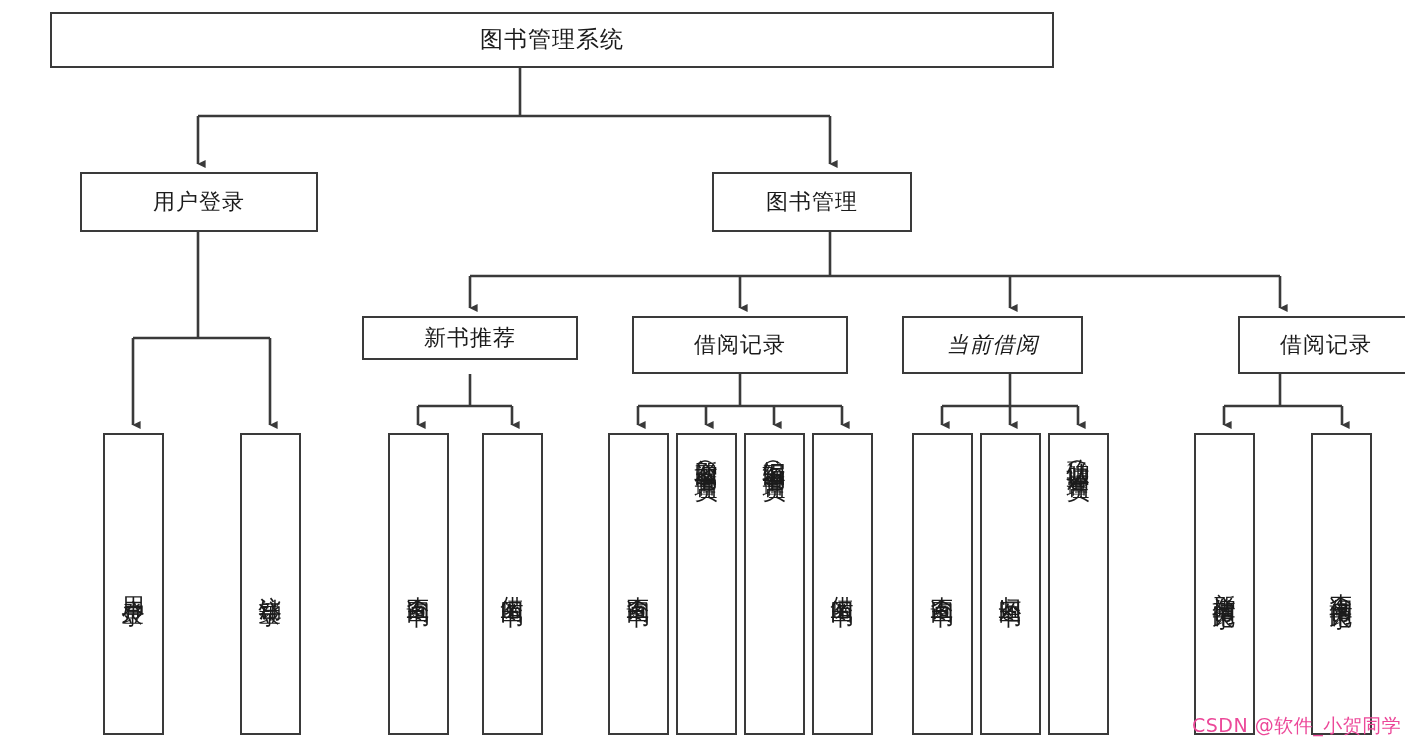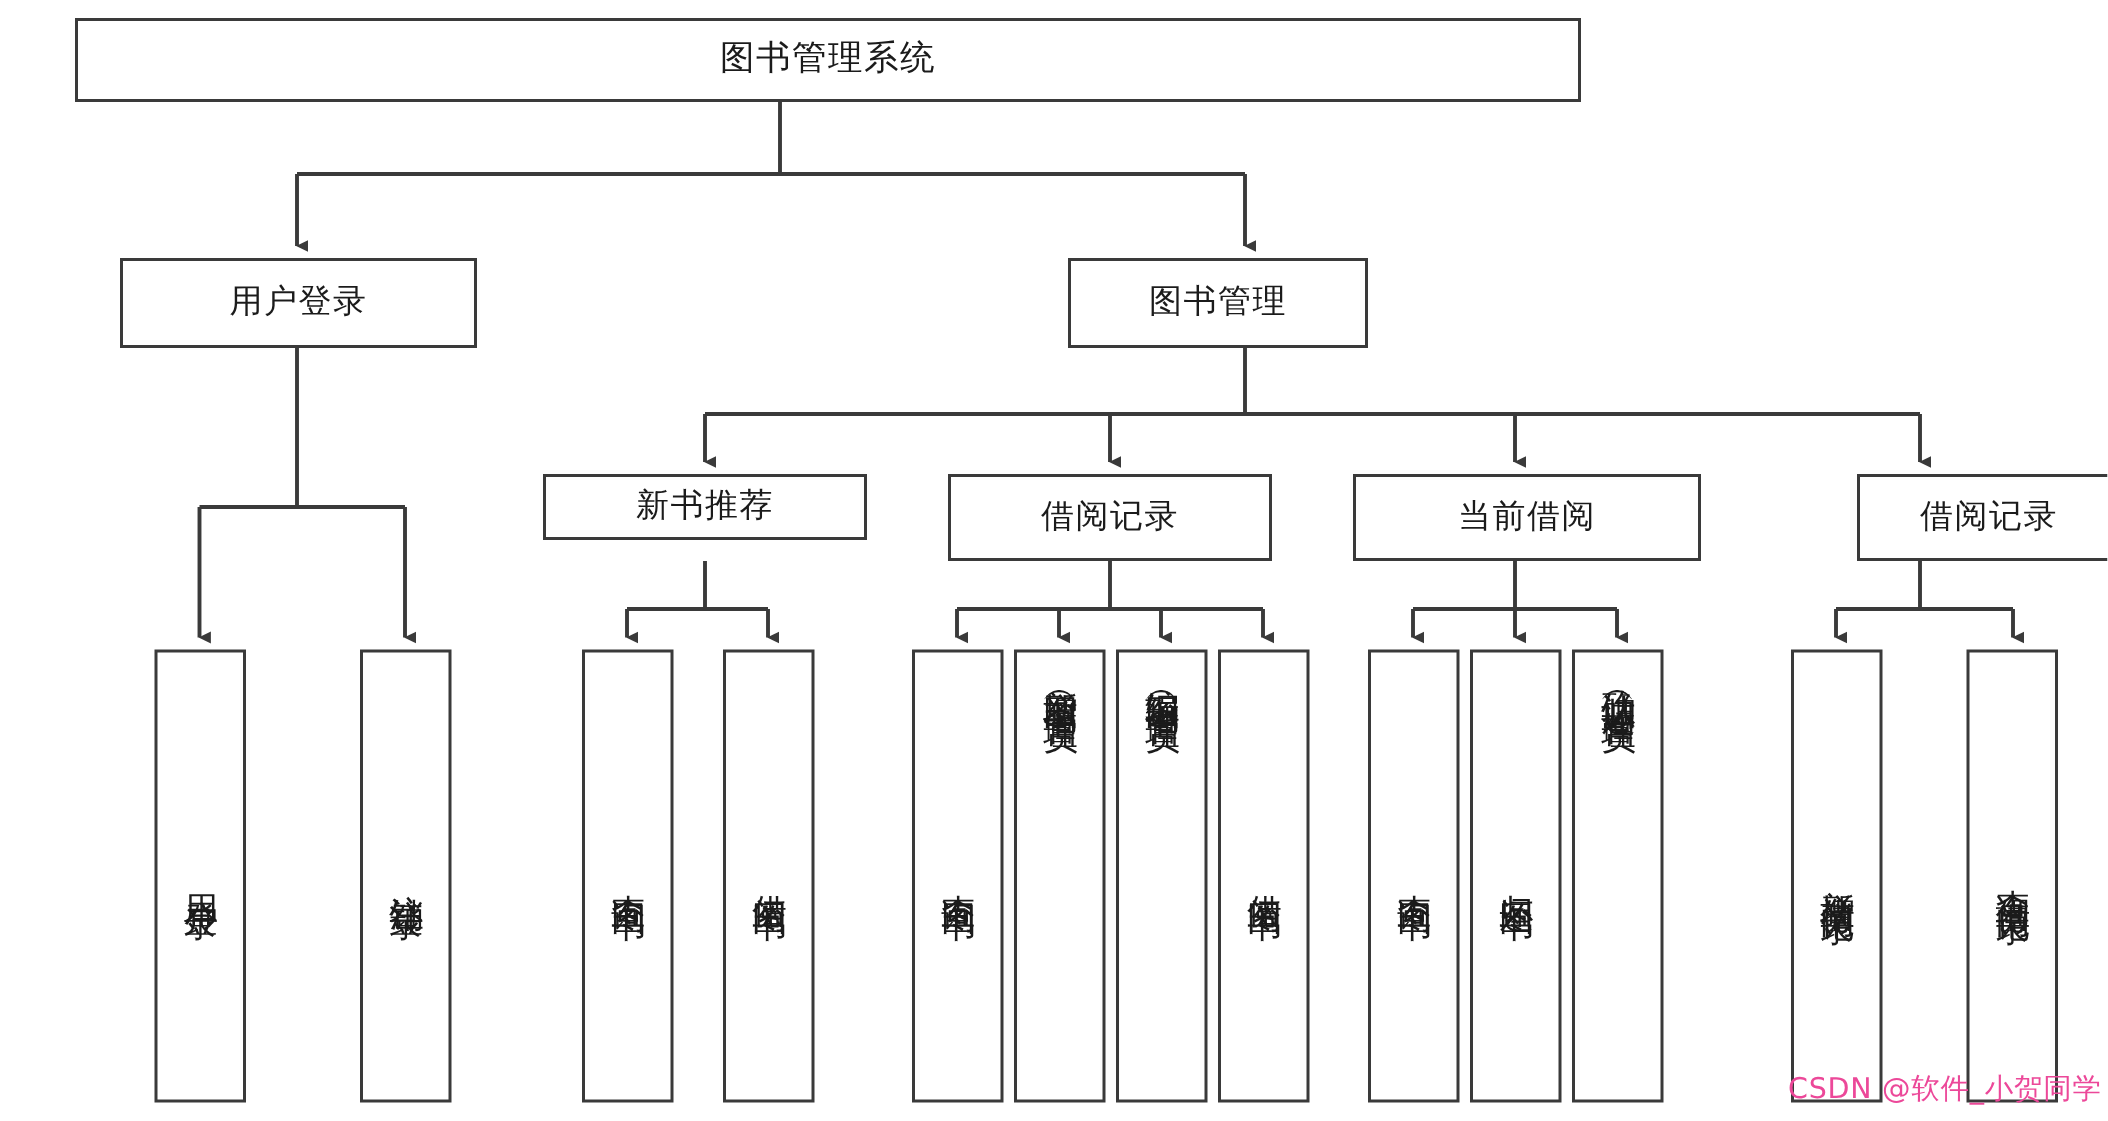--- a/index.html
+++ b/index.html
@@ -120,21 +120,21 @@
     </g>
   </svg>
 
   <div class="node horiz root" style="left:18px; top:12px; width:1004px; height:56px;margin-left:32px;">图书管理系统</div>
 
   <div class="node horiz" style="left:80px; top:172px; width:238px; height:60px;">用户登录</div>
   <div class="node horiz" style="left:712px; top:172px; width:200px; height:60px;">图书管理</div>
 
   <div class="node horiz" style="left:362px; top:316px; width:216px; height:44px;">新书推荐</div>
   <div class="node horiz" style="left:632px; top:316px; width:216px; height:58px;">借阅记录</div>
-  <div class="node horiz" style="left:902px; top:316px; width:232px; height:58px;">当前借阅</div>
+  <div class="node horiz" style="left:902px; top:316px; width:181px; height:58px;font-style:italic;">当前借阅</div>
   <div class="node horiz" style="left:1238px; top:316px; width:176px; height:58px;">借阅记录</div>
 
   <div class="node vert" style="left:103px; top:433px; width:61px; height:302px;">用户登录</div>
   <div class="node vert" style="left:240px; top:433px; width:61px; height:302px;">注销登录</div>
 
   <div class="node vert" style="left:388px; top:433px; width:61px; height:302px;">查询图书</div>
   <div class="node vert" style="left:482px; top:433px; width:61px; height:302px;">借阅图书</div>
 
   <div class="node vert" style="left:608px; top:433px; width:61px; height:302px;">查询图书</div>
   <div class="node vert toppad" style="left:676px; top:433px; width:61px; height:302px;">新增图书（管理员）</div>

